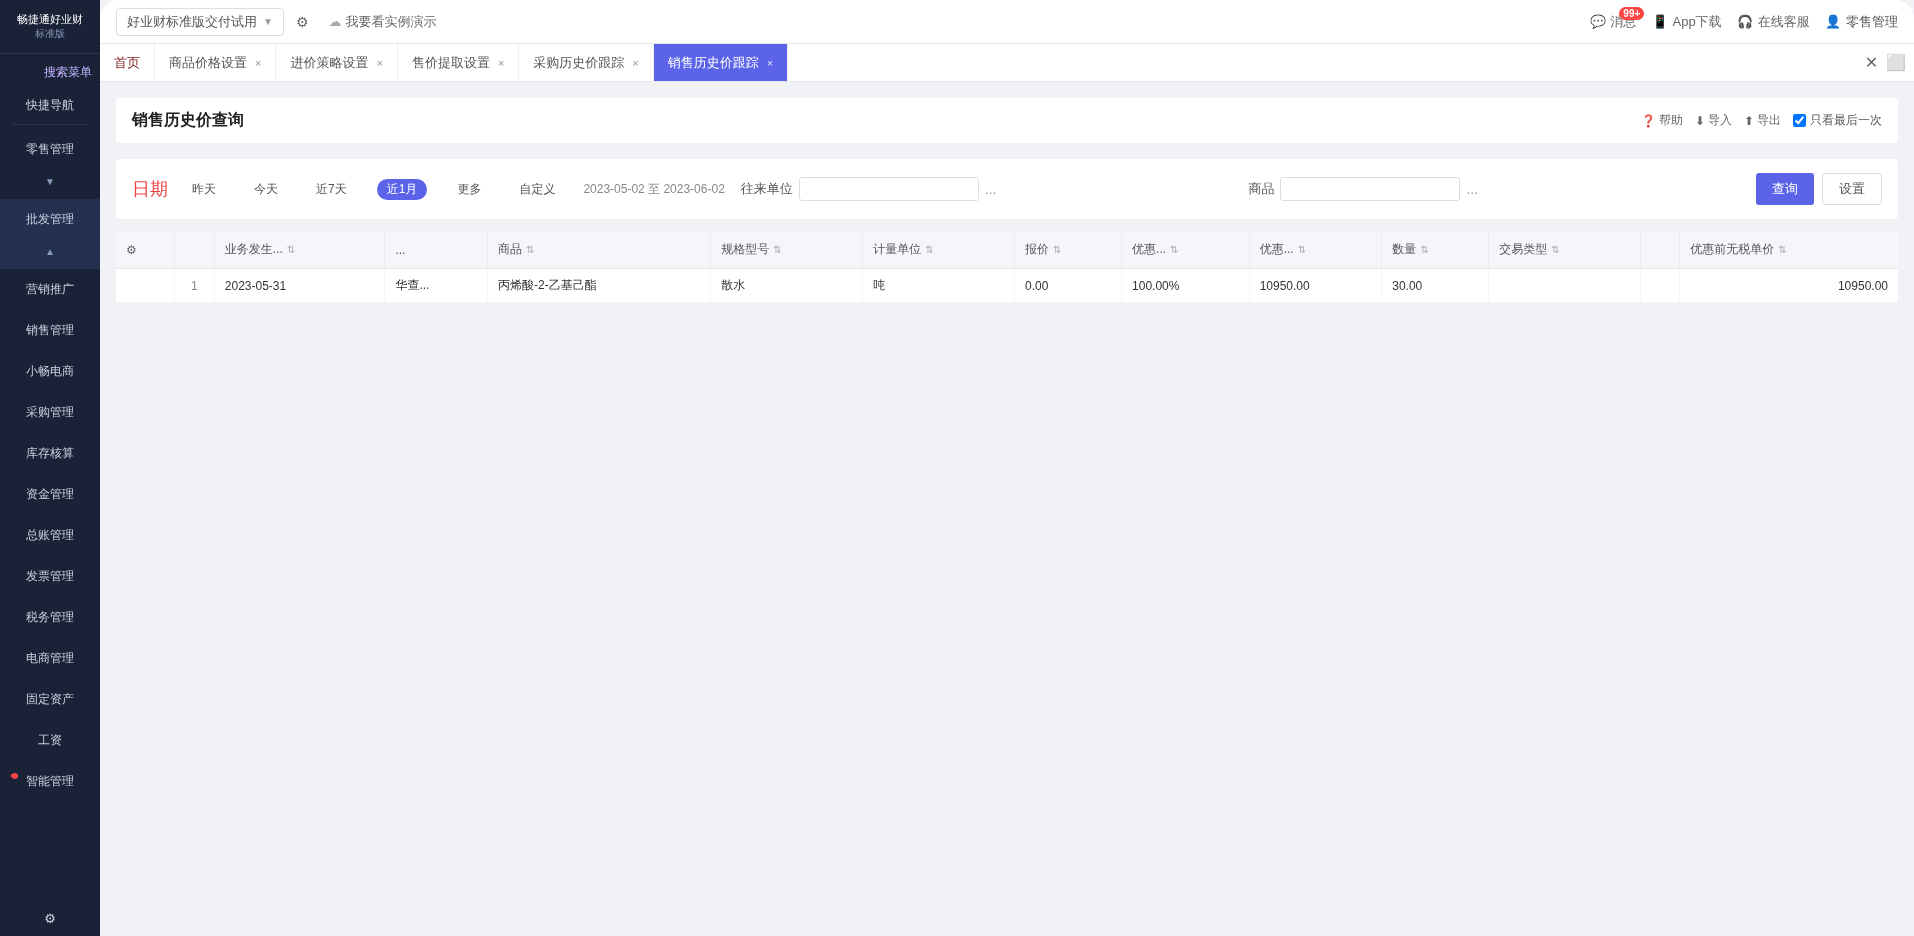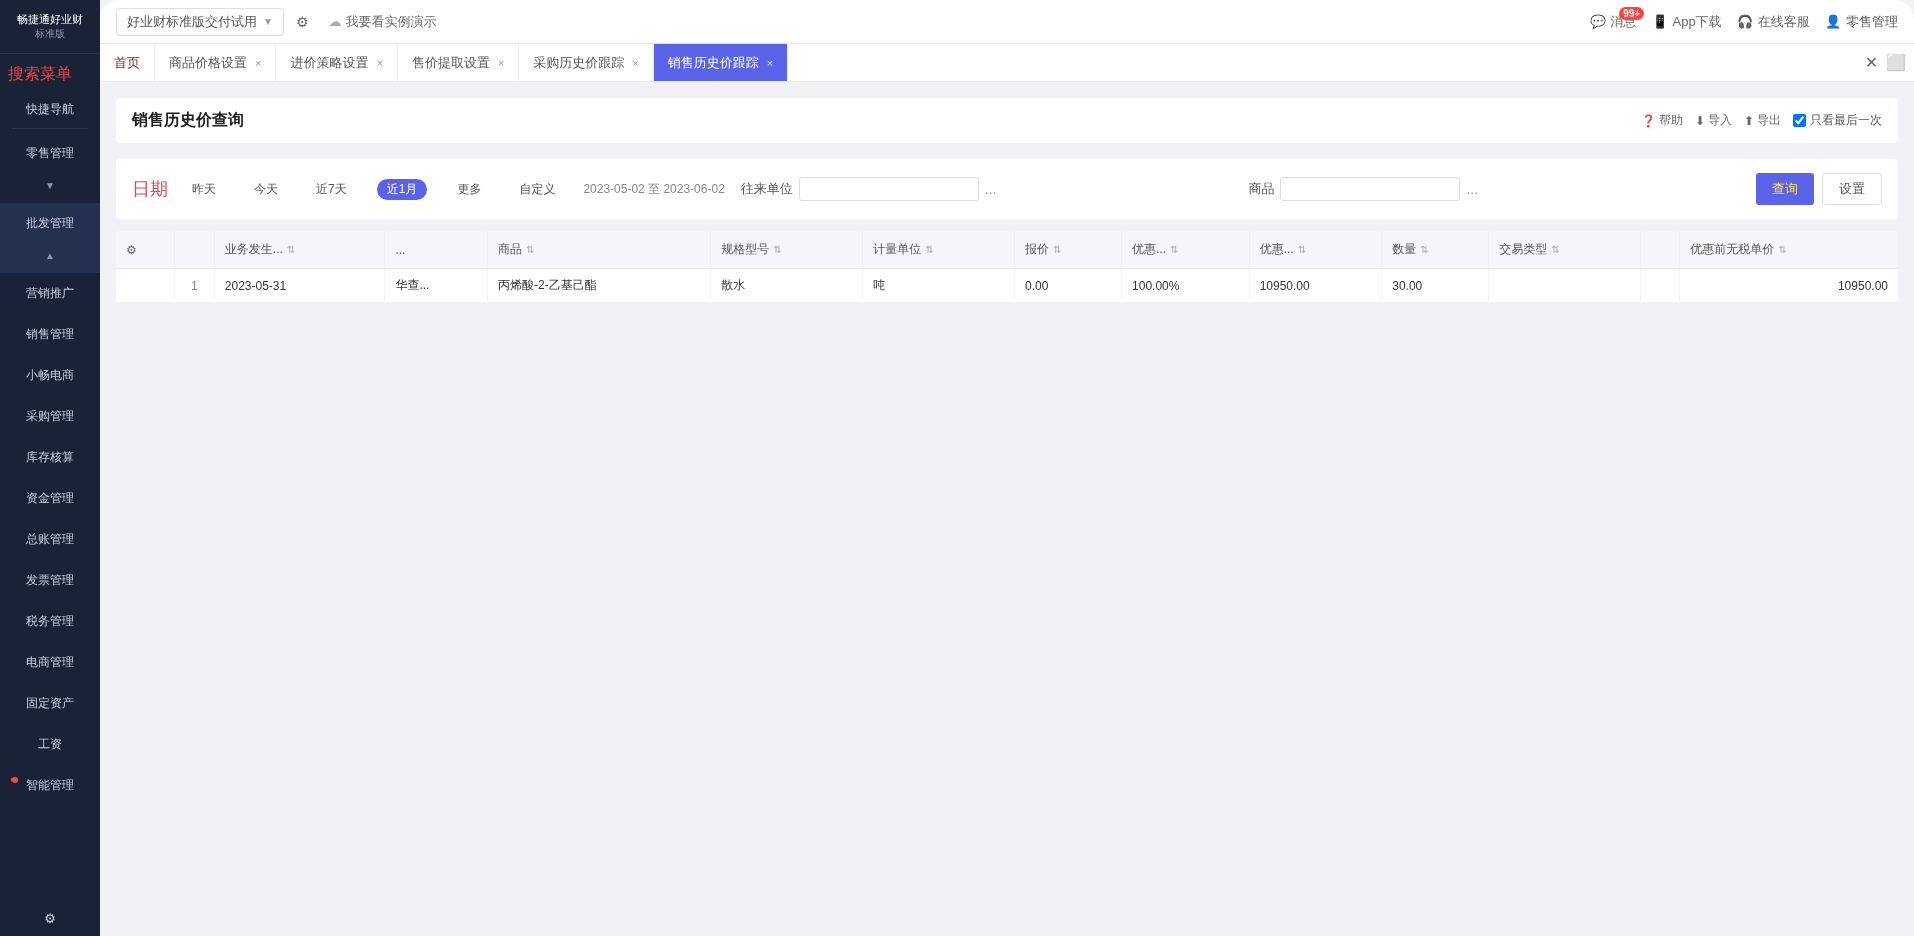--- a/index.html
+++ b/index.html
@@ -3,21 +3,21 @@
   <meta charset="utf-8">
   <style>
     * { box-sizing: border-box; margin: 0; padding: 0; }
     body { font-family: 'Microsoft YaHei', '微软雅黑', Arial, sans-serif; font-size: 13px; background: #f0f2f5; color: #333; display: flex; height: 936px; overflow: hidden; }
 
     
     .sidebar { width: 100px; background: #1a2238; color: #c8d0e0; display: flex; flex-direction: column; flex-shrink: 0; }
     .sidebar-logo { padding: 12px 8px; text-align: center; border-bottom: 1px solid #2a3550; }
     .sidebar-logo-text { font-size: 11px; color: #fff; line-height: 1.4; }
     .sidebar-logo-sub { font-size: 10px; color: #8899bb; }
-    .sidebar-search { padding: 10px 8px; text-align: left; cursor: pointer; font-size: 16px; color: #ef4444; }
+    .sidebar-search { padding: 10px 8px; text-align: right; cursor: pointer; font-size: 12px; color: #c4b5fd; }
     .sidebar-nav { padding: 6px 8px; text-align: center; cursor: pointer; font-size: 12px; color: #c8d0e0; }
     .sidebar-item { padding: 12px 8px; text-align: center; cursor: pointer; font-size: 12px; color: #c8d0e0; display: flex; flex-direction: column; align-items: center; gap: 18px; }
     .sidebar-item.has-sub { position: relative; }
     .sidebar-item .arrow { font-size: 10px; color: #8899bb; }
     .sidebar-item.active-section { background: #243050; }
     .sidebar-item.red-dot { position: relative; }
     .sidebar-item.red-dot::before { content: ''; width: 6px; height: 6px; background: #ff4444; border-radius: 50%; position: absolute; left: 12px; top: 12px; }
     .sidebar-bottom { margin-top: auto; padding: 10px 8px; text-align: center; cursor: pointer; color: #c8d0e0; }
     .sidebar-divider { height: 1px; background: #2a3550; margin: 4px 12px; }
 
@@ -65,21 +65,21 @@
     .filter-label { font-size: 18px; color: #ef4444; flex-shrink: 0; }
     .filter-date-btns { display: flex; align-items: center; gap: 22px; }
     .date-btn { padding: 2px 8px; font-size: 12px; color: #555; cursor: pointer; border-radius: 3px; }
     .date-btn.active { background: #5b64e8; color: #fff; border-radius: 12px; padding: 2px 10px; }
     .date-range { font-size: 12px; color: #888; margin-left: 4px; }
     .filter-field { display: flex; align-items: center; gap: 6px; flex: 1; }
     .filter-field-label { font-size: 13px; color: #555; flex-shrink: 0; }
     .filter-input { border: 1px solid #ddd; border-radius: 3px; padding: 4px 8px; font-size: 12px; color: #333; outline: none; width: 180px; }
     .filter-dots { color: #999; cursor: pointer; font-size: 14px; }
     .filter-actions { display: flex; gap: 8px; margin-left: auto; }
-    .btn-primary { background: #5b64e8; color: #fde047; border: none; border-radius: 3px; padding: 6px 16px; font-size: 13px; cursor: pointer; }
+    .btn-primary { background: #5b64e8; color: #ffffff; border: none; border-radius: 3px; padding: 6px 16px; font-size: 13px; cursor: pointer; }
     .btn-secondary { background: #fff; color: #555; border: 1px solid #ddd; border-radius: 3px; padding: 6px 16px; font-size: 13px; cursor: pointer; }
 
     
     .table-container { background: #fff; border-radius: 4px; overflow: auto; }
     table { width: 100%; border-collapse: collapse; font-size: 12px; }
     thead tr { background: #f5f6fa; border-bottom: 1px solid #e8e8e8; }
     thead th { padding: 10px 10px; text-align: left; color: #555; font-weight: 500; white-space: nowrap; border-right: 1px solid #eee; }
     thead th:last-child { border-right: none; }
     tbody tr { border-bottom: 1px solid #f0f0f0; }
     tbody td { padding: 8px 10px; color: #333; white-space: nowrap; border-right: 1px solid #f5f5f5; }

